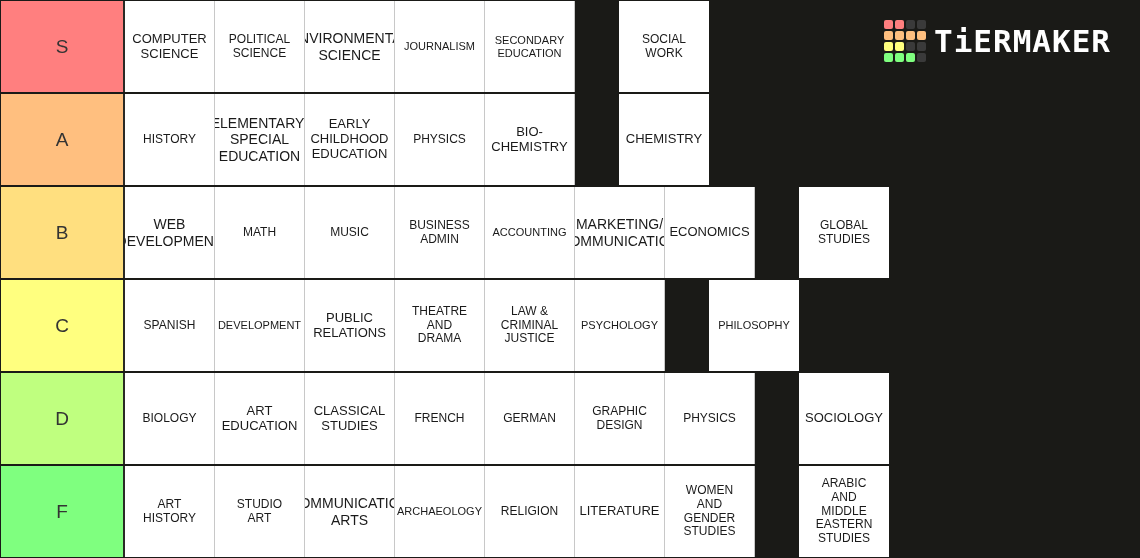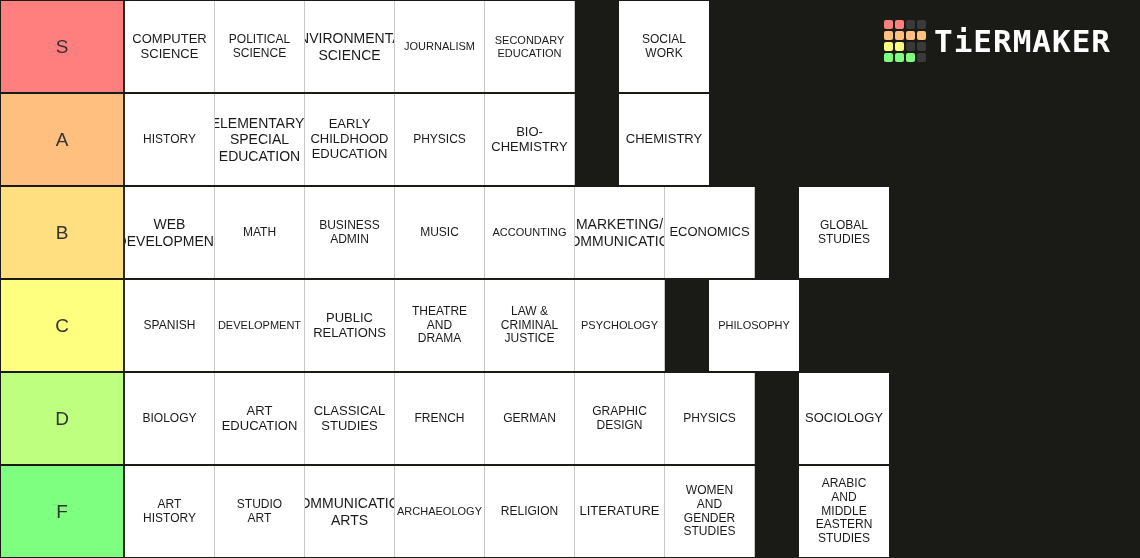--- a/index.html
+++ b/index.html
@@ -89,23 +89,23 @@
 CHEMISTRY</div>
         <div class="tier-item fs-m">CHEMISTRY</div>
       </div>
     </div>
     <div class="tier-row" style="top: 187px;">
       <div class="tier-label" style="background: rgb(255, 223, 127);">B</div>
       <div class="tier-items">
         <div class="tier-item fs-xs">WEB
 DEVELOPMENT</div>
         <div class="tier-item fs-l">MATH</div>
+        <div class="tier-item fs-l">MUSIC</div>
         <div class="tier-item fs-l">BUSINESS
 ADMIN</div>
-        <div class="tier-item fs-l">MUSIC</div>
         <div class="tier-item fs-s">ACCOUNTING</div>
         <div class="tier-item fs-xs">MARKETING/
 COMMUNICATION</div>
         <div class="tier-item fs-m">ECONOMICS</div>
         <div class="tier-item fs-l">GLOBAL
 STUDIES</div>
       </div>
     </div>
     <div class="tier-row" style="top: 280px;">
       <div class="tier-label" style="background: rgb(255, 255, 127);">C</div>

